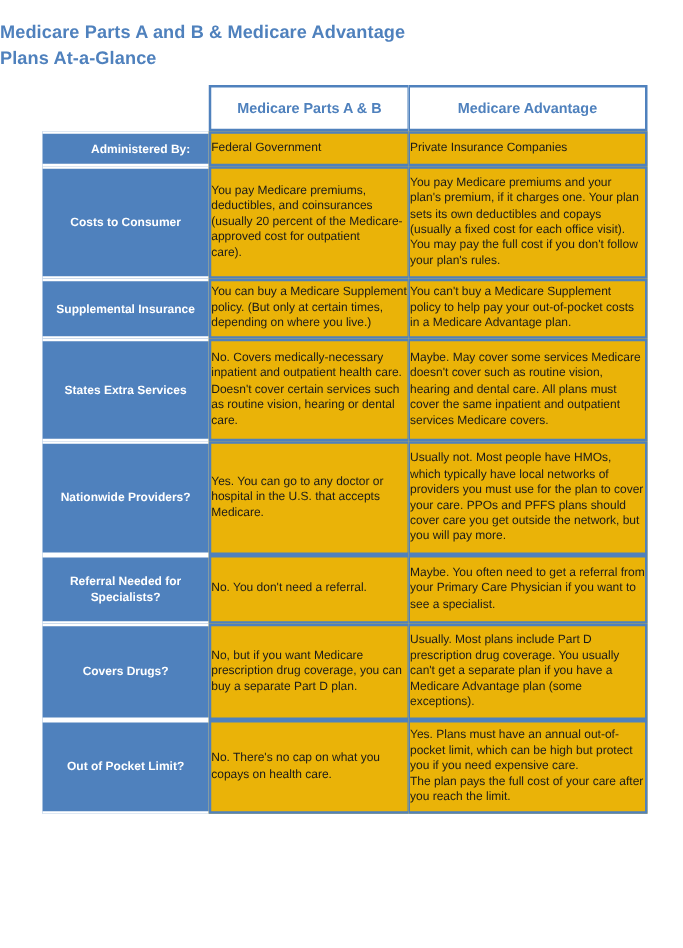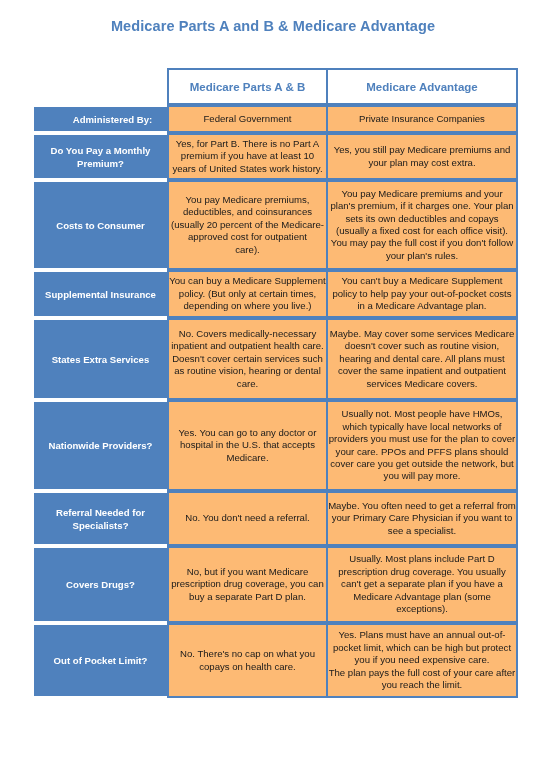--- a/index.html
+++ b/index.html
@@ -19,21 +19,21 @@
     width: 546px;
     height: 758px;
   }
 
   
   .title-block {
     position: absolute;
     left: 0;
     top: 16px;
     width: 546px;
-    text-align: center;
+    text-align: left;
   }
   .title-line {
     color: #4f81bd;
     font-size: 14.5px;
     font-weight: bold;
     line-height: 21px;
     letter-spacing: 0.1px;
   }
 
   
@@ -83,64 +83,59 @@
     line-height: 13px;
     text-align: center;
     border-top: 2px solid #ffffff;
     border-bottom: 2px solid #ffffff;
     padding: 3px 6px;
     box-sizing: border-box;
   }
 
   
   .cell {
-    background: #fdba74;
+    background: #eab308;
     color: #1a1a1a;
     font-size: 9.6px;
     line-height: 12.4px;
-    text-align: center;
     border: 2px solid #4f81bd;
     padding: 4px 7px;
     box-sizing: border-box;
   }
   .cell-b { border-right-width: 1px; }
   .cell-c { border-left-width: 1px; }
 </style>
 </head>
 <body>
 
 <div id="page">
 
   <div class="title-block">
     <div class="title-line">Medicare Parts A and B &amp; Medicare Advantage</div>
+    <div class="title-line">Plans At-a-Glance</div>
   </div>
 
   <table class="table">
     <colgroup>
       <col class="col-label">
       <col class="col-b">
       <col class="col-c">
     </colgroup>
     <thead>
       <tr>
         <td class="hdr-blank"></td>
         <td class="hdr hdr-b">Medicare Parts A &amp; B</td>
         <td class="hdr hdr-c">Medicare Advantage</td>
       </tr>
     </thead>
     <tbody id="table-body">
         <tr>
           <td class="lbl" style="height: 28px; padding-left: 24px;">Administered By:</td>
           <td class="cell cell-b">Federal Government</td>
           <td class="cell cell-c">Private Insurance Companies</td>
-        </tr>
-        <tr>
-          <td class="lbl" style="height: 47px;">Do You Pay a Monthly Premium?</td>
-          <td class="cell cell-b">Yes, for Part B. There is no Part A premium if you have at least 10 years of United States work history.</td>
-          <td class="cell cell-c">Yes, you still pay Medicare premiums and your plan may cost extra.</td>
         </tr>
         <tr>
           <td class="lbl" style="height: 90px;">Costs to Consumer</td>
           <td class="cell cell-b">You pay Medicare premiums, deductibles, and coinsurances (usually 20 percent of the Medicare-approved cost for outpatient<br>care).</td>
           <td class="cell cell-c">You pay Medicare premiums and your plan's premium, if it charges one. Your plan sets its own deductibles and copays (usually a fixed cost for each office visit). You may pay the full cost if you don't follow your plan's rules.</td>
         </tr>
         <tr>
           <td class="lbl" style="height: 48px;">Supplemental Insurance</td>
           <td class="cell cell-b">You can buy a Medicare Supplement policy. (But only at certain times, depending on where you live.)</td>
           <td class="cell cell-c">You can't buy a Medicare Supplement policy to help pay your out-of-pocket costs in a Medicare Advantage plan.</td>

